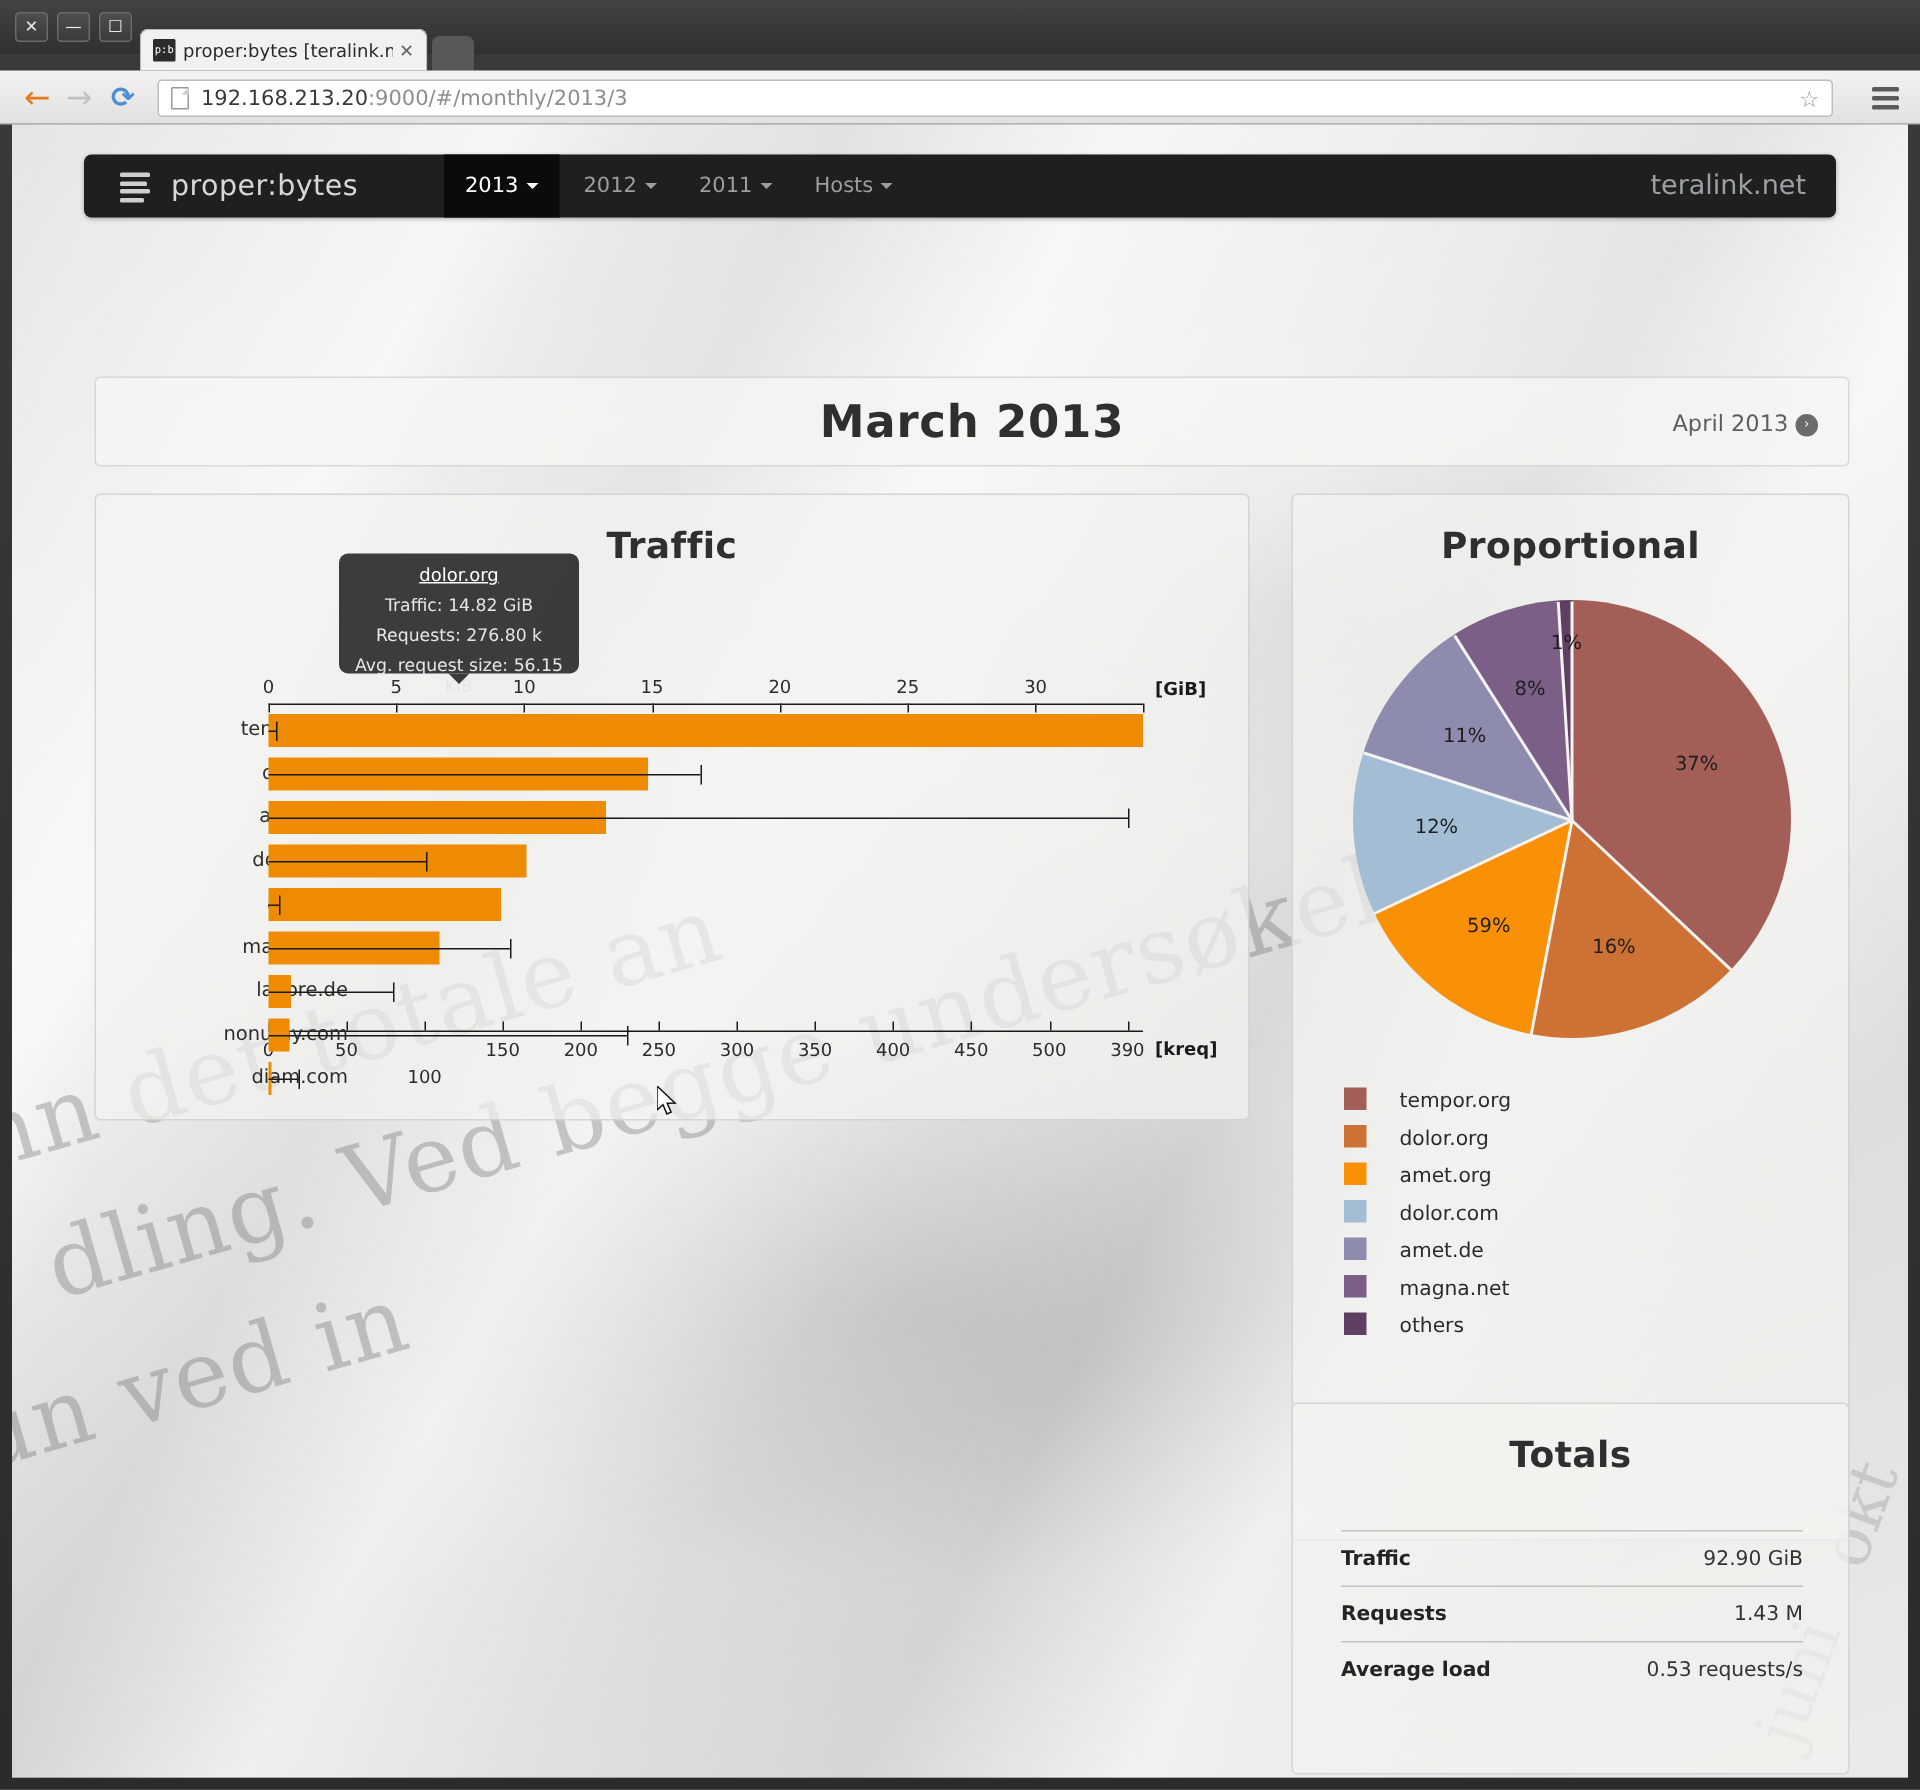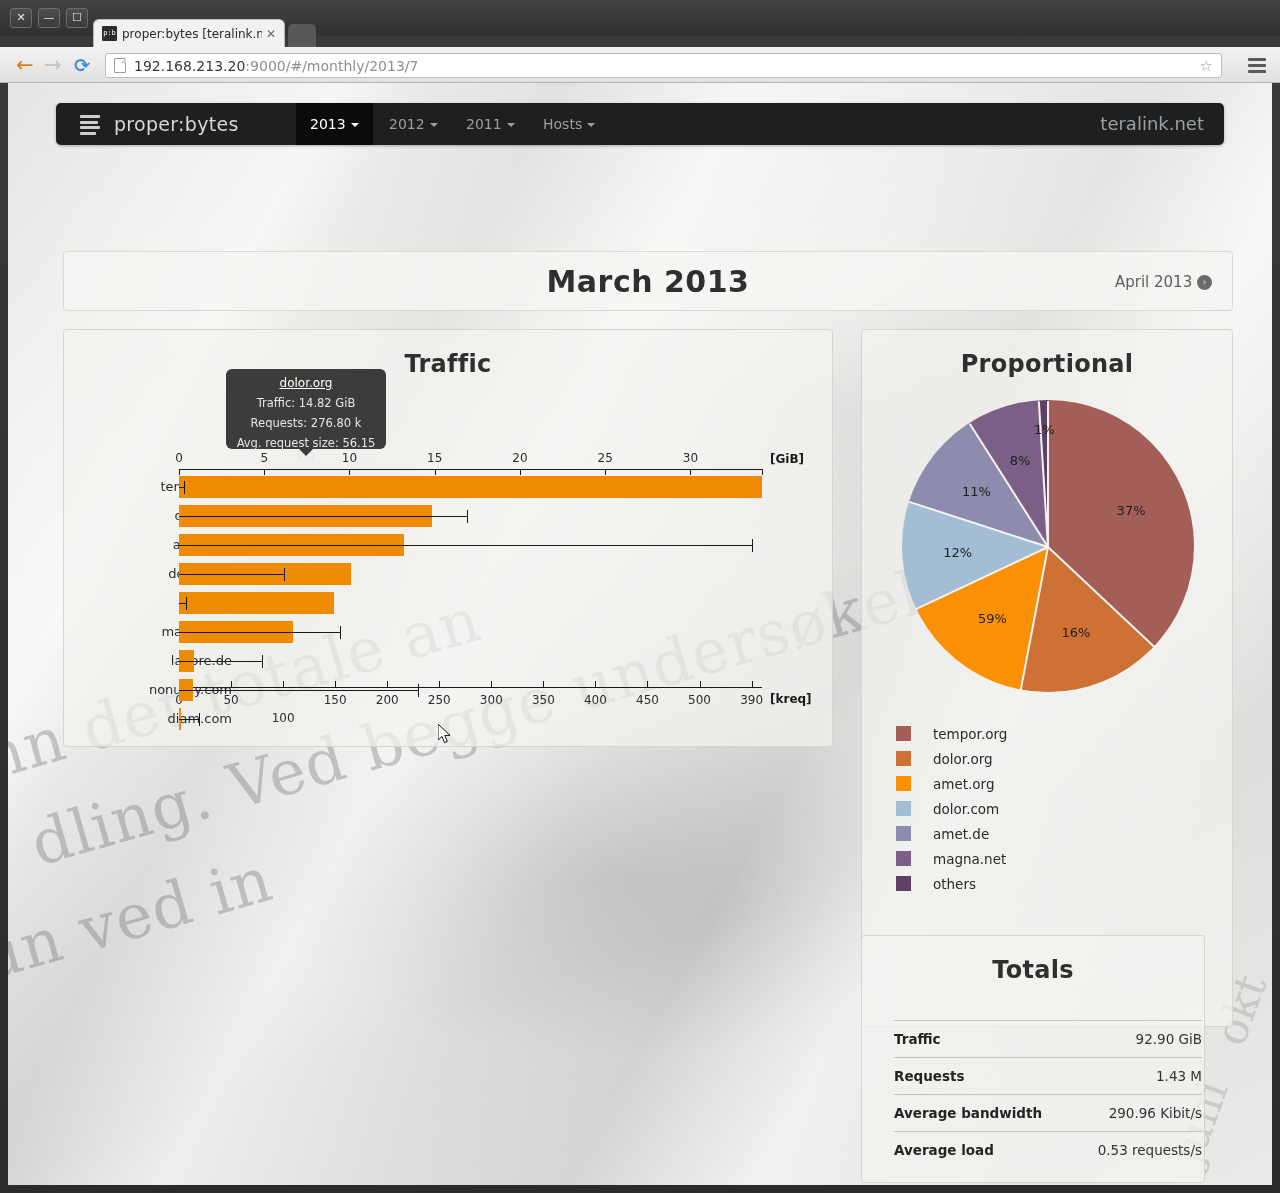--- a/index.html
+++ b/index.html
@@ -183,21 +183,21 @@
     background:rgba(243,242,240,.72);
     border:1px solid rgba(208,208,204,.85);
     border-radius:4px;
   }
   .panel-title{
     text-align:center; font-size:24px; color:#2f2f2f; font-weight:bold;
     margin-top:20px; letter-spacing:.3px;
   }
   #panel-traffic { left:55px; top:246px; width:770px; height:418px; }
   #panel-pie     { left:853px; top:246px; width:372px; height:698px; }
-  #panel-totals  { left:853px; top:852px; width:344px; height:248px; }
+  #panel-totals  { left:853px; top:852px; width:372px; height:248px; }
 
   
   #bars { position:absolute; left:0; top:60px; width:770px; height:350px; }
   .ylabel{
     position:absolute; right:602px; width:120px; text-align:right;
     font-size:13px; color:#2c2c2c; height:16px; line-height:16px;
   }
   #axis-top, #axis-bottom{
     position:absolute; left:115px; width:583px; height:1px; background:#1a1a1a;
   }
@@ -279,21 +279,21 @@
       <div id="tab-close">✕</div>
     </div>
   </div>
 
   <div id="toolbar">
     <div class="navicon" id="nav-back">←</div>
     <div class="navicon" id="nav-fwd">→</div>
     <div class="navicon" id="nav-reload">⟳</div>
     <div id="urlbar">
       <div id="url-pageicon"></div>
-      <div id="url-text"><span>192.168.213.20</span><span class="dim">:9000/#/monthly/2013/7</span></div>
+      <div id="url-text"><span>192.168.213.20</span><span class="dim">:9000/#/monthly/2013/3</span></div>
       <div id="star">☆</div>
     </div>
     <div id="menu-btn">
         <i></i>
         <i></i>
         <i></i>
       </div>
   </div>
 
   <div id="viewport">
@@ -452,19 +452,18 @@
           <div class="legrow"><span class="swatch" style="background:#7b5f87"></span><span>magna.net</span></div>
           <div class="legrow"><span class="swatch" style="background:#5f3f63"></span><span>others</span></div>
         </div>
     </div>
 
     <div class="panel" id="panel-totals">
       <div class="panel-title">Totals</div>
       <div id="totals-table">
           <div class="trow"><span class="k">Traffic</span><span class="v">92.90 GiB</span></div>
           <div class="trow"><span class="k">Requests</span><span class="v">1.43 M</span></div>
-          <div class="trow"><span class="k">Average bandwidth</span><span class="v">290.96 Kibit/s</span></div>
           <div class="trow"><span class="k">Average load</span><span class="v">0.53 requests/s</span></div>
         </div>
     </div>
 
   </div>
 </div>
 
 </body></html>

